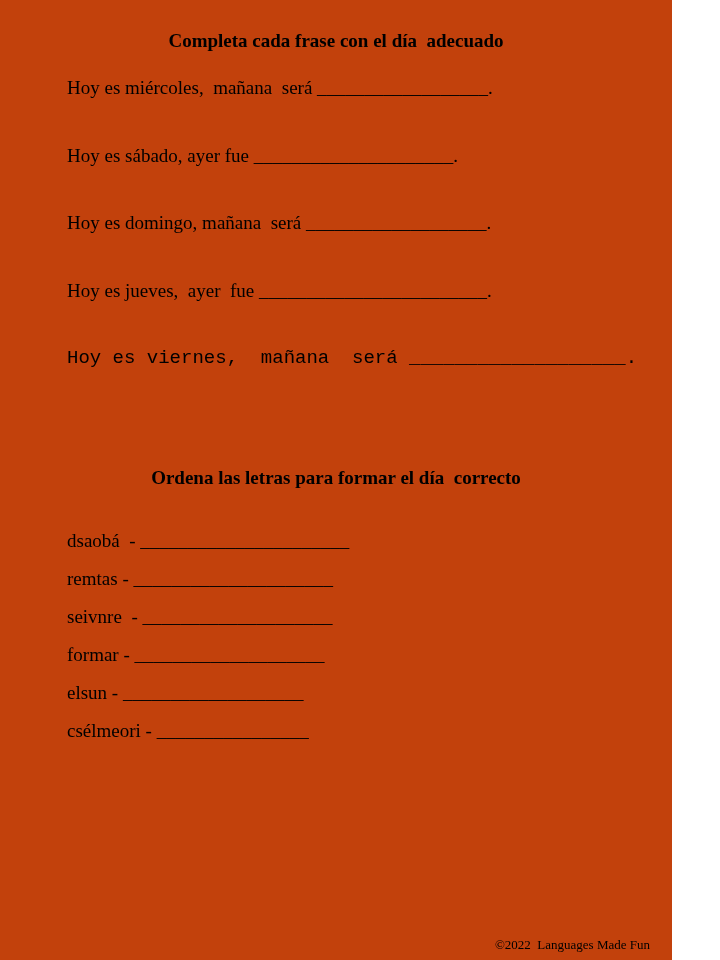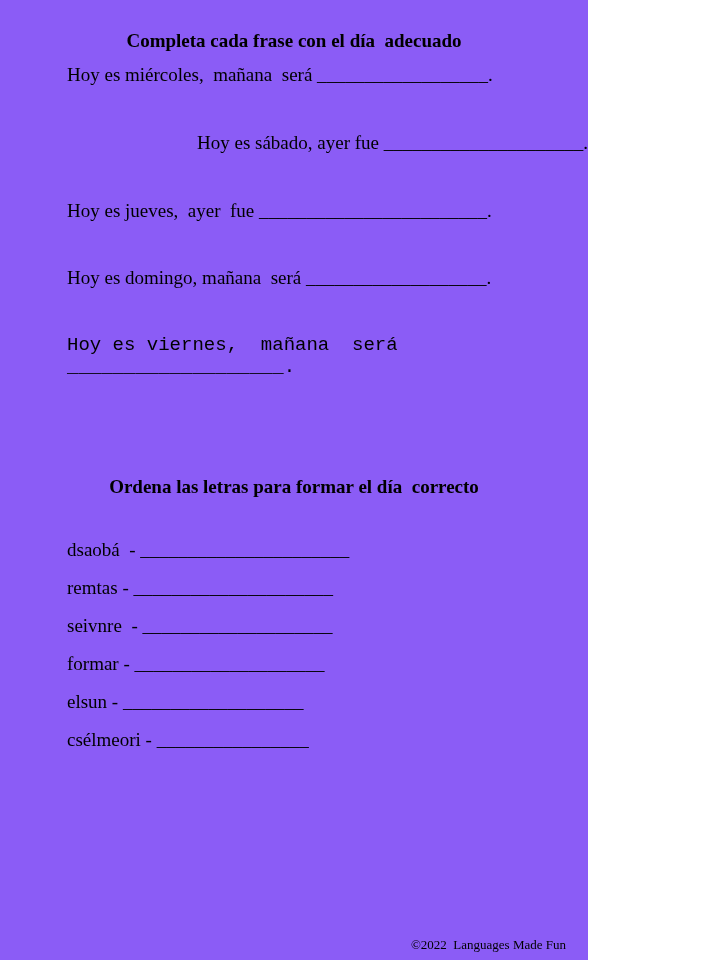--- a/index.html
+++ b/index.html
@@ -2,44 +2,44 @@
 <html><head>
 <meta charset="utf-8">
 <style>
   html, body {
     margin: 0;
     padding: 0;
     background: #ffffff;
   }
   .page {
     position: relative;
-    width: 588px;
+    width: 672px;
     height: 960px;
-    background: #8b5cf6;
+    background: #c2410c;
     color: #000000;
     font-family: "Liberation Serif", "DejaVu Serif", serif;
     font-size: 19px;
     line-height: 22px;
     overflow: hidden;
   }
   .section-title {
     margin: 0;
     font-size: 19px;
     font-weight: bold;
     text-align: center;
     white-space: pre-wrap;
   }
   .title-1 { padding-top: 30px; }
   .title-2 { margin-top: 98px; }
   .q-line, .s-line {
     margin: 0 0 0 67px;
     white-space: pre-wrap;
   }
-  .q-1 { margin-top: 12px; }
-  .q-2 { margin-top: 46px; text-align: right; }
+  .q-1 { margin-top: 25px; }
+  .q-2 { margin-top: 46px; }
   .q-3 { margin-top: 45px; }
   .q-4 { margin-top: 46px; }
   .q-5 { margin-top: 45px; font-family: Liberation Mono, monospace; }
   .s-1 { margin-top: 41px; }
   .s-2, .s-3, .s-4, .s-5, .s-6, .s-7 { margin-top: 16px; }
   .blank {
     letter-spacing: 0;
     white-space: pre;
   }
   .footer {
@@ -55,23 +55,23 @@
 <body>
 
 <div class="page">
 
   <h1 class="section-title title-1">Completa cada frase con el día  adecuado</h1>
 
   <p class="q-line q-1"><span>Hoy es miércoles,  mañana  será </span><span class="blank">__________________</span><span>.</span></p>
 
   <p class="q-line q-2"><span>Hoy es sábado, ayer fue </span><span class="blank">_____________________</span><span>.</span></p>
 
+  <p class="q-line q-3"><span>Hoy es domingo, mañana  será </span><span class="blank">___________________</span><span>.</span></p>
+
   <p class="q-line q-4"><span>Hoy es jueves,  ayer  fue </span><span class="blank">________________________</span><span>.</span></p>
-
-  <p class="q-line q-3"><span>Hoy es domingo, mañana  será </span><span class="blank">___________________</span><span>.</span></p>
 
   <p class="q-line q-5"><span>Hoy es viernes,  mañana  será </span><span class="blank">___________________</span><span>.</span></p>
 
   <h2 class="section-title title-2">Ordena las letras para formar el día  correcto</h2>
 
   <p class="s-line s-1"><span>dsaobá</span><span>  - </span><span class="blank">______________________</span></p>
 
   <p class="s-line s-2"><span>remtas</span><span> - </span><span class="blank">_____________________</span></p>
 
   <p class="s-line s-3"><span>seivnre</span><span>  - </span><span class="blank">____________________</span></p>

